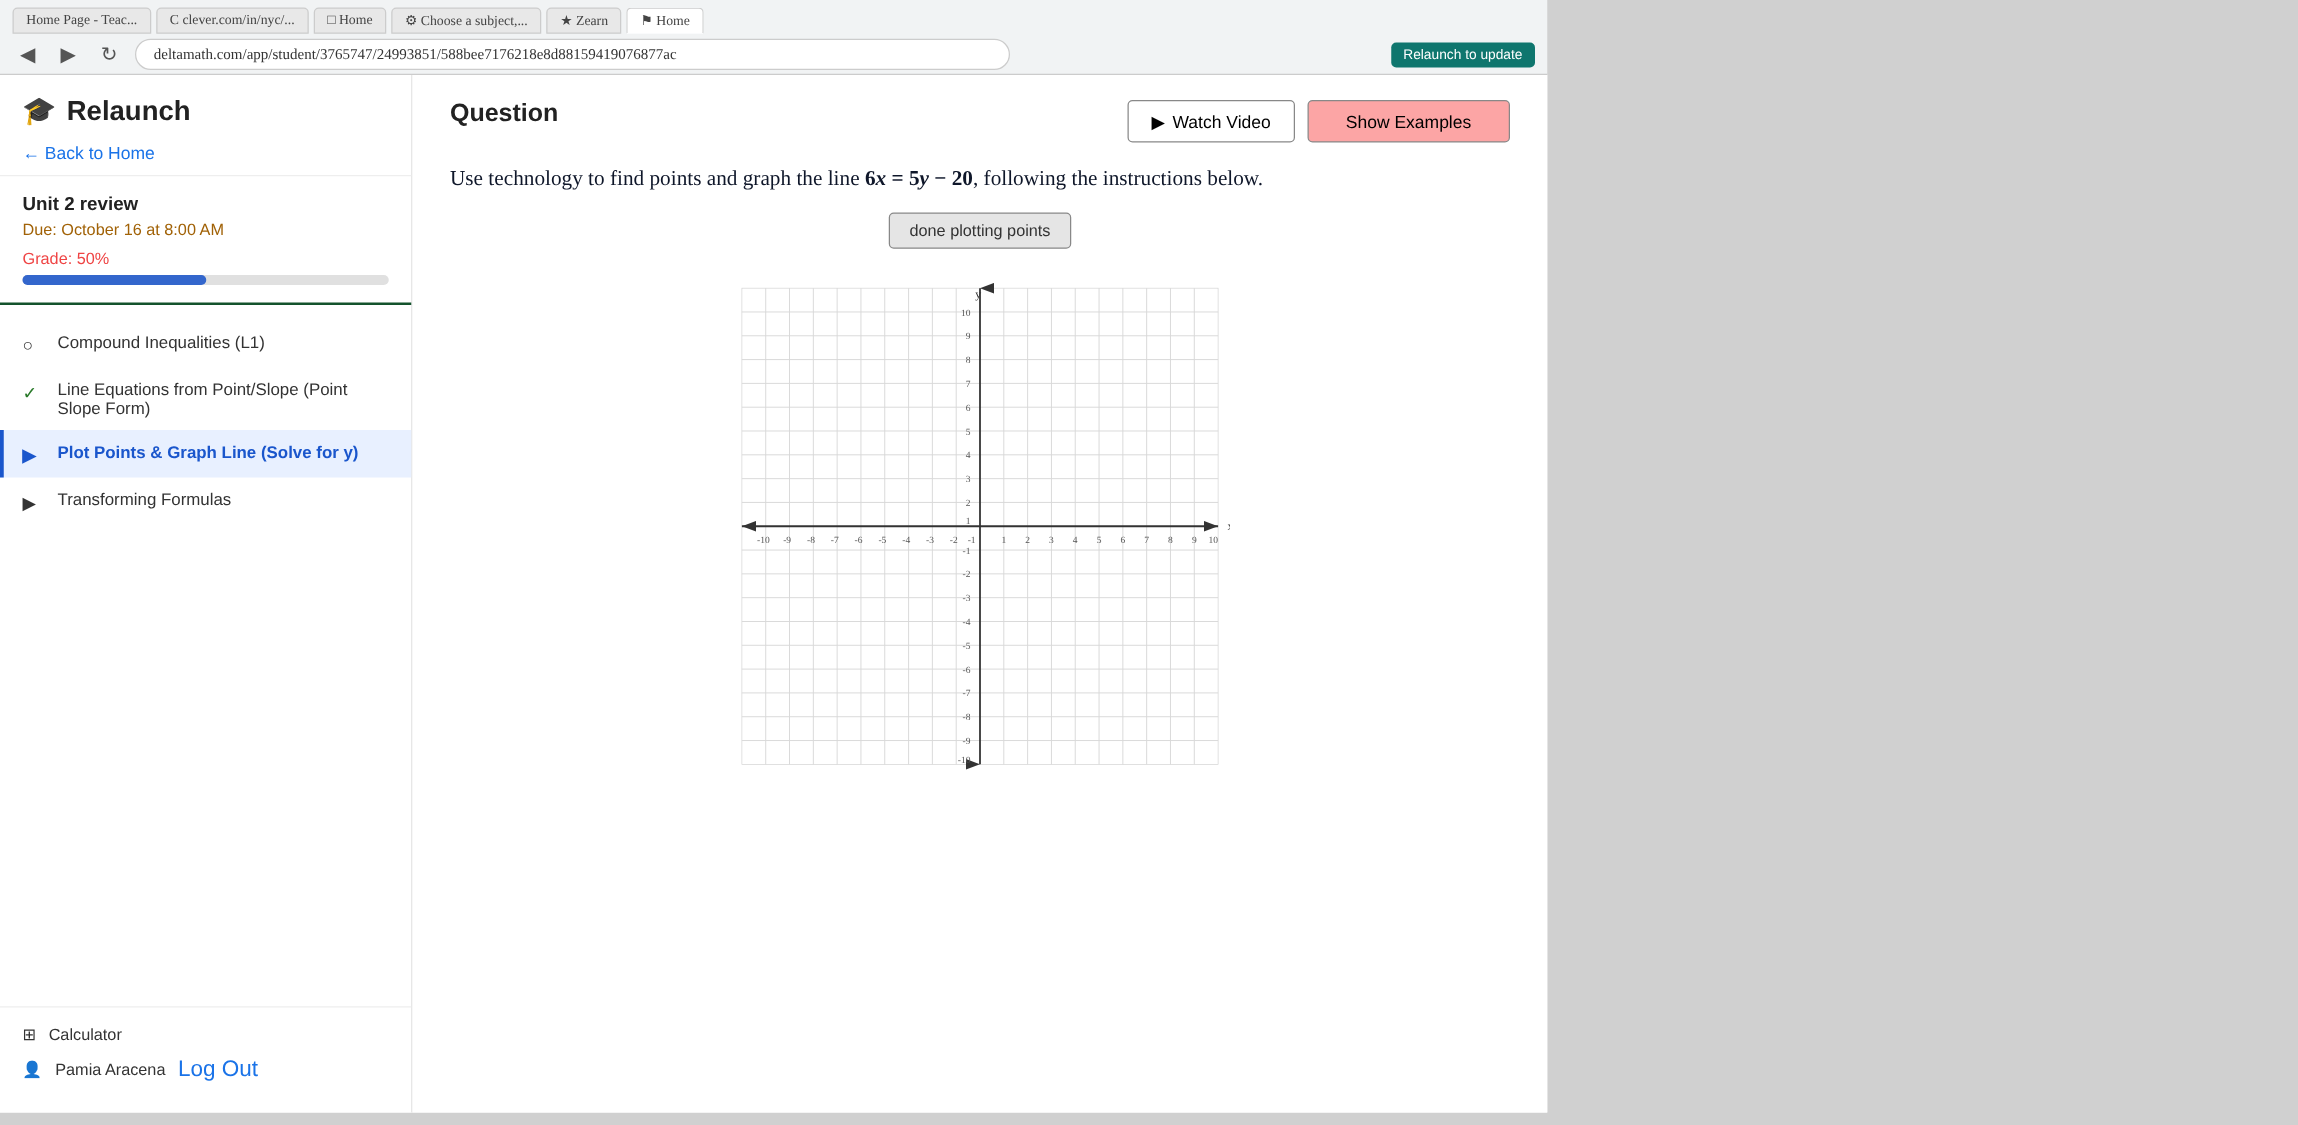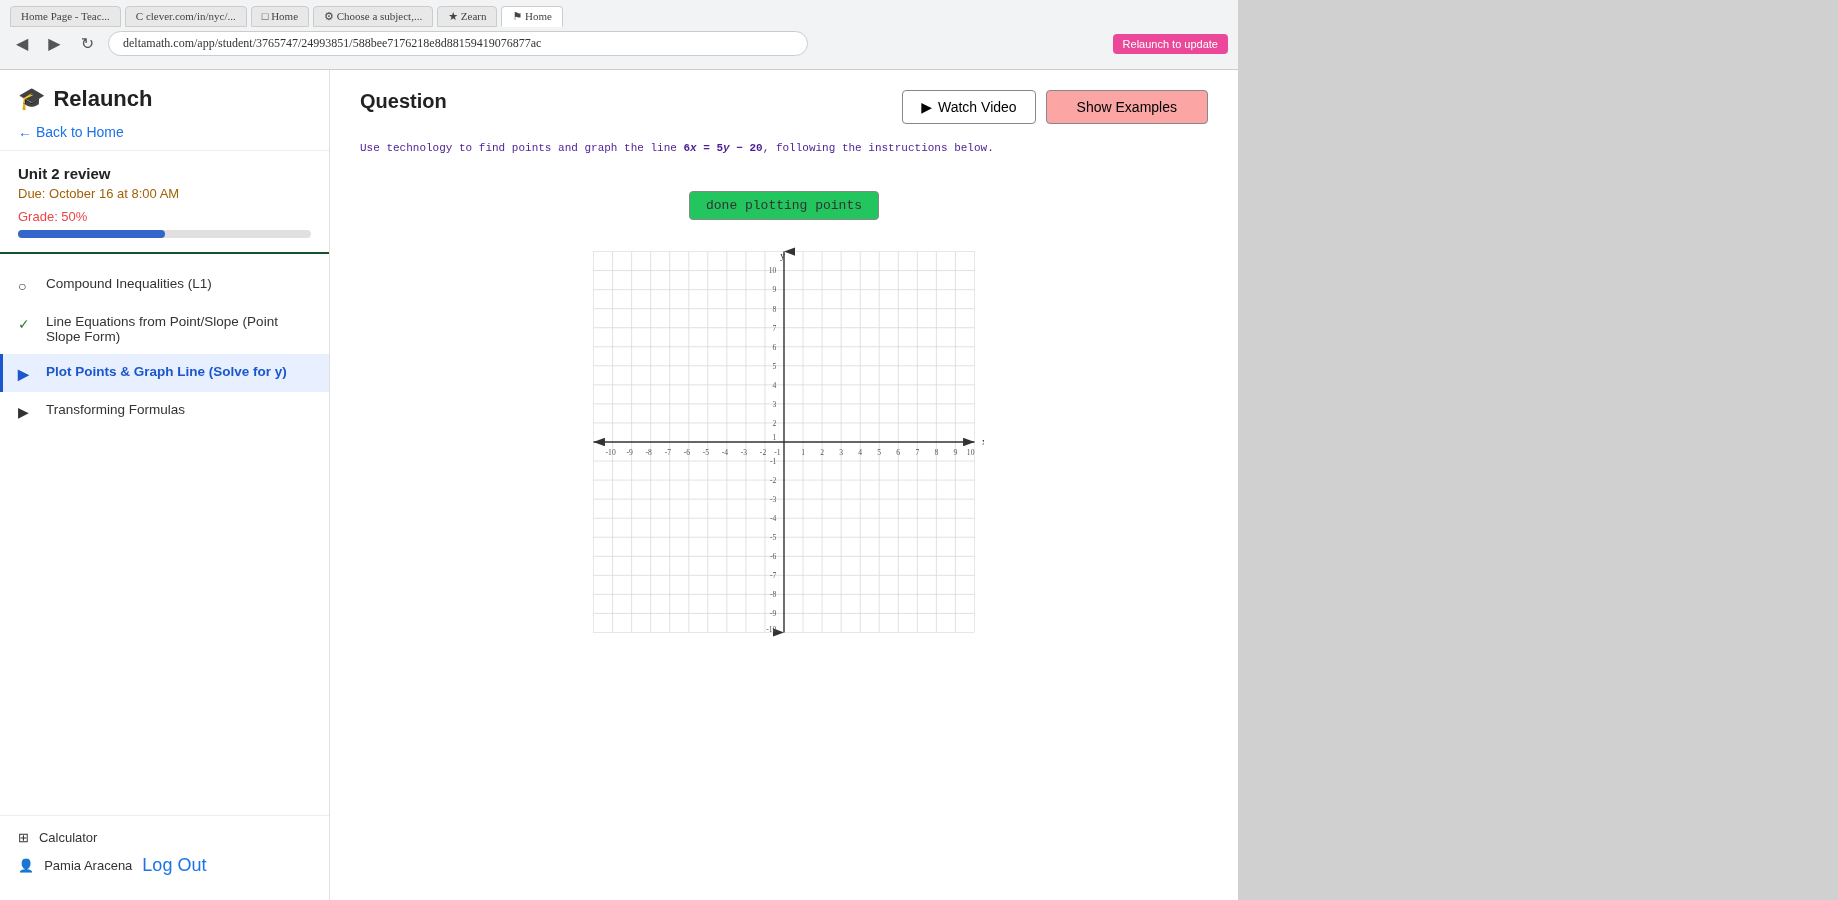--- a/index.html
+++ b/index.html
@@ -3,21 +3,21 @@
   <meta charset="utf-8">
   <style>
     * { box-sizing: border-box; margin: 0; padding: 0; }
     body { font-family: 'Georgia', serif; background: #d0d0d0; width: 1238px; height: 900px; overflow: hidden; }
 
     
     .browser-chrome {
       background: #f1f3f4;
       border-bottom: 1px solid #ccc;
       padding: 6px 10px 0;
-      height: 70px;
+      height: 60px;
     }
     .url-bar {
       background: white;
       border: 1px solid #ccc;
       border-radius: 20px;
       padding: 4px 14px;
       font-size: 12px;
       color: #333;
       width: 700px;
       display: inline-block;
@@ -48,21 +48,21 @@
     .nav-btn {
       background: none;
       border: none;
       font-size: 16px;
       cursor: pointer;
       color: #555;
       padding: 2px 6px;
     }
     .relaunch-btn {
       margin-left: auto;
-      background: #ec4899;
+      background: #0f766e;
       color: white;
       border: none;
       border-radius: 4px;
       padding: 4px 10px;
       font-size: 11px;
       cursor: pointer;
     }
 
     
     .app-container {
@@ -236,41 +236,40 @@
       border: 1px solid #888;
       background: #fca5a5;
       border-radius: 4px;
       padding: 8px 30px;
       font-size: 14px;
       font-family: Arial, sans-serif;
       cursor: pointer;
     }
 
     .question-text {
-      font-size: 11px;
-      font-family: Liberation Mono, monospace;
-      color: #4c1d95;
+      font-size: 17px;
+      font-family: Liberation Serif, serif;
+      color: #0f172a;
       margin-bottom: 14px;
       line-height: 1.5;
     }
     .done-btn-container {
       display: flex;
       justify-content: center;
       margin-bottom: 12px;
     }
     .done-btn {
       border: 1px solid #888;
-      background: #22c55e;
+      background: #e5e5e5;
       border-radius: 4px;
       padding: 6px 16px;
       font-size: 13px;
-      font-family: Liberation Mono, monospace;
+      font-family: Liberation Sans, sans-serif;
       cursor: pointer;
       color: #333;
-      margin-top: 20px;
     }
     .plot-instruction {
       font-size: 15px;
       font-family: Georgia, serif;
       color: #333;
       margin-bottom: 14px;
     }
     .plot-instruction em { font-style: italic; }
 
     

